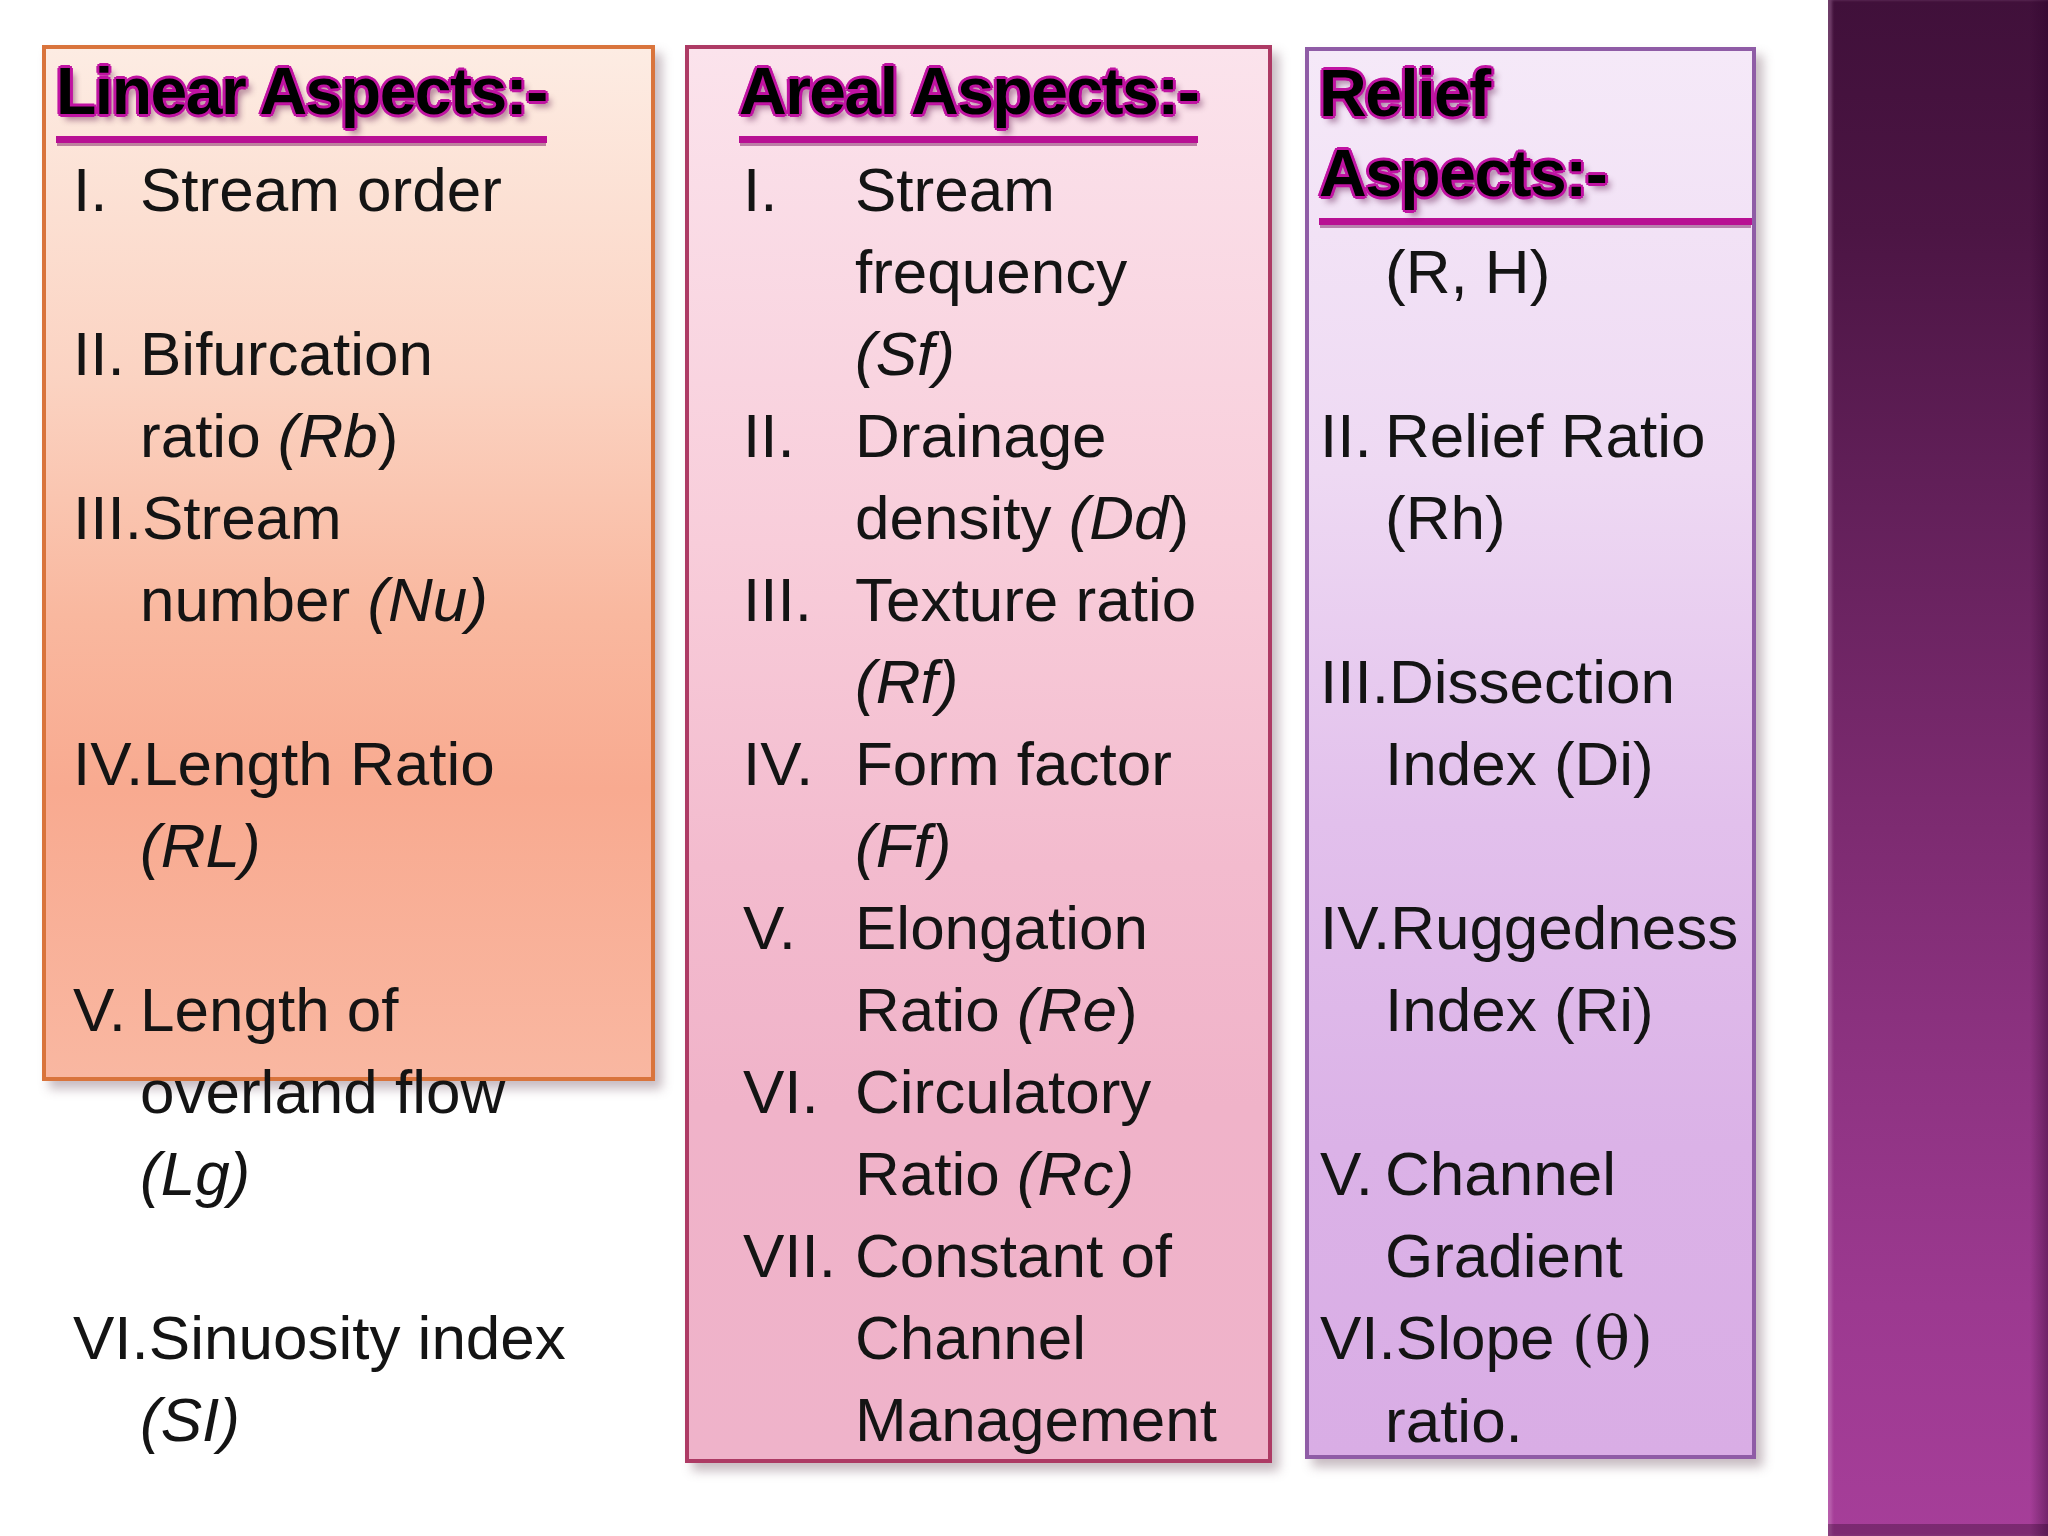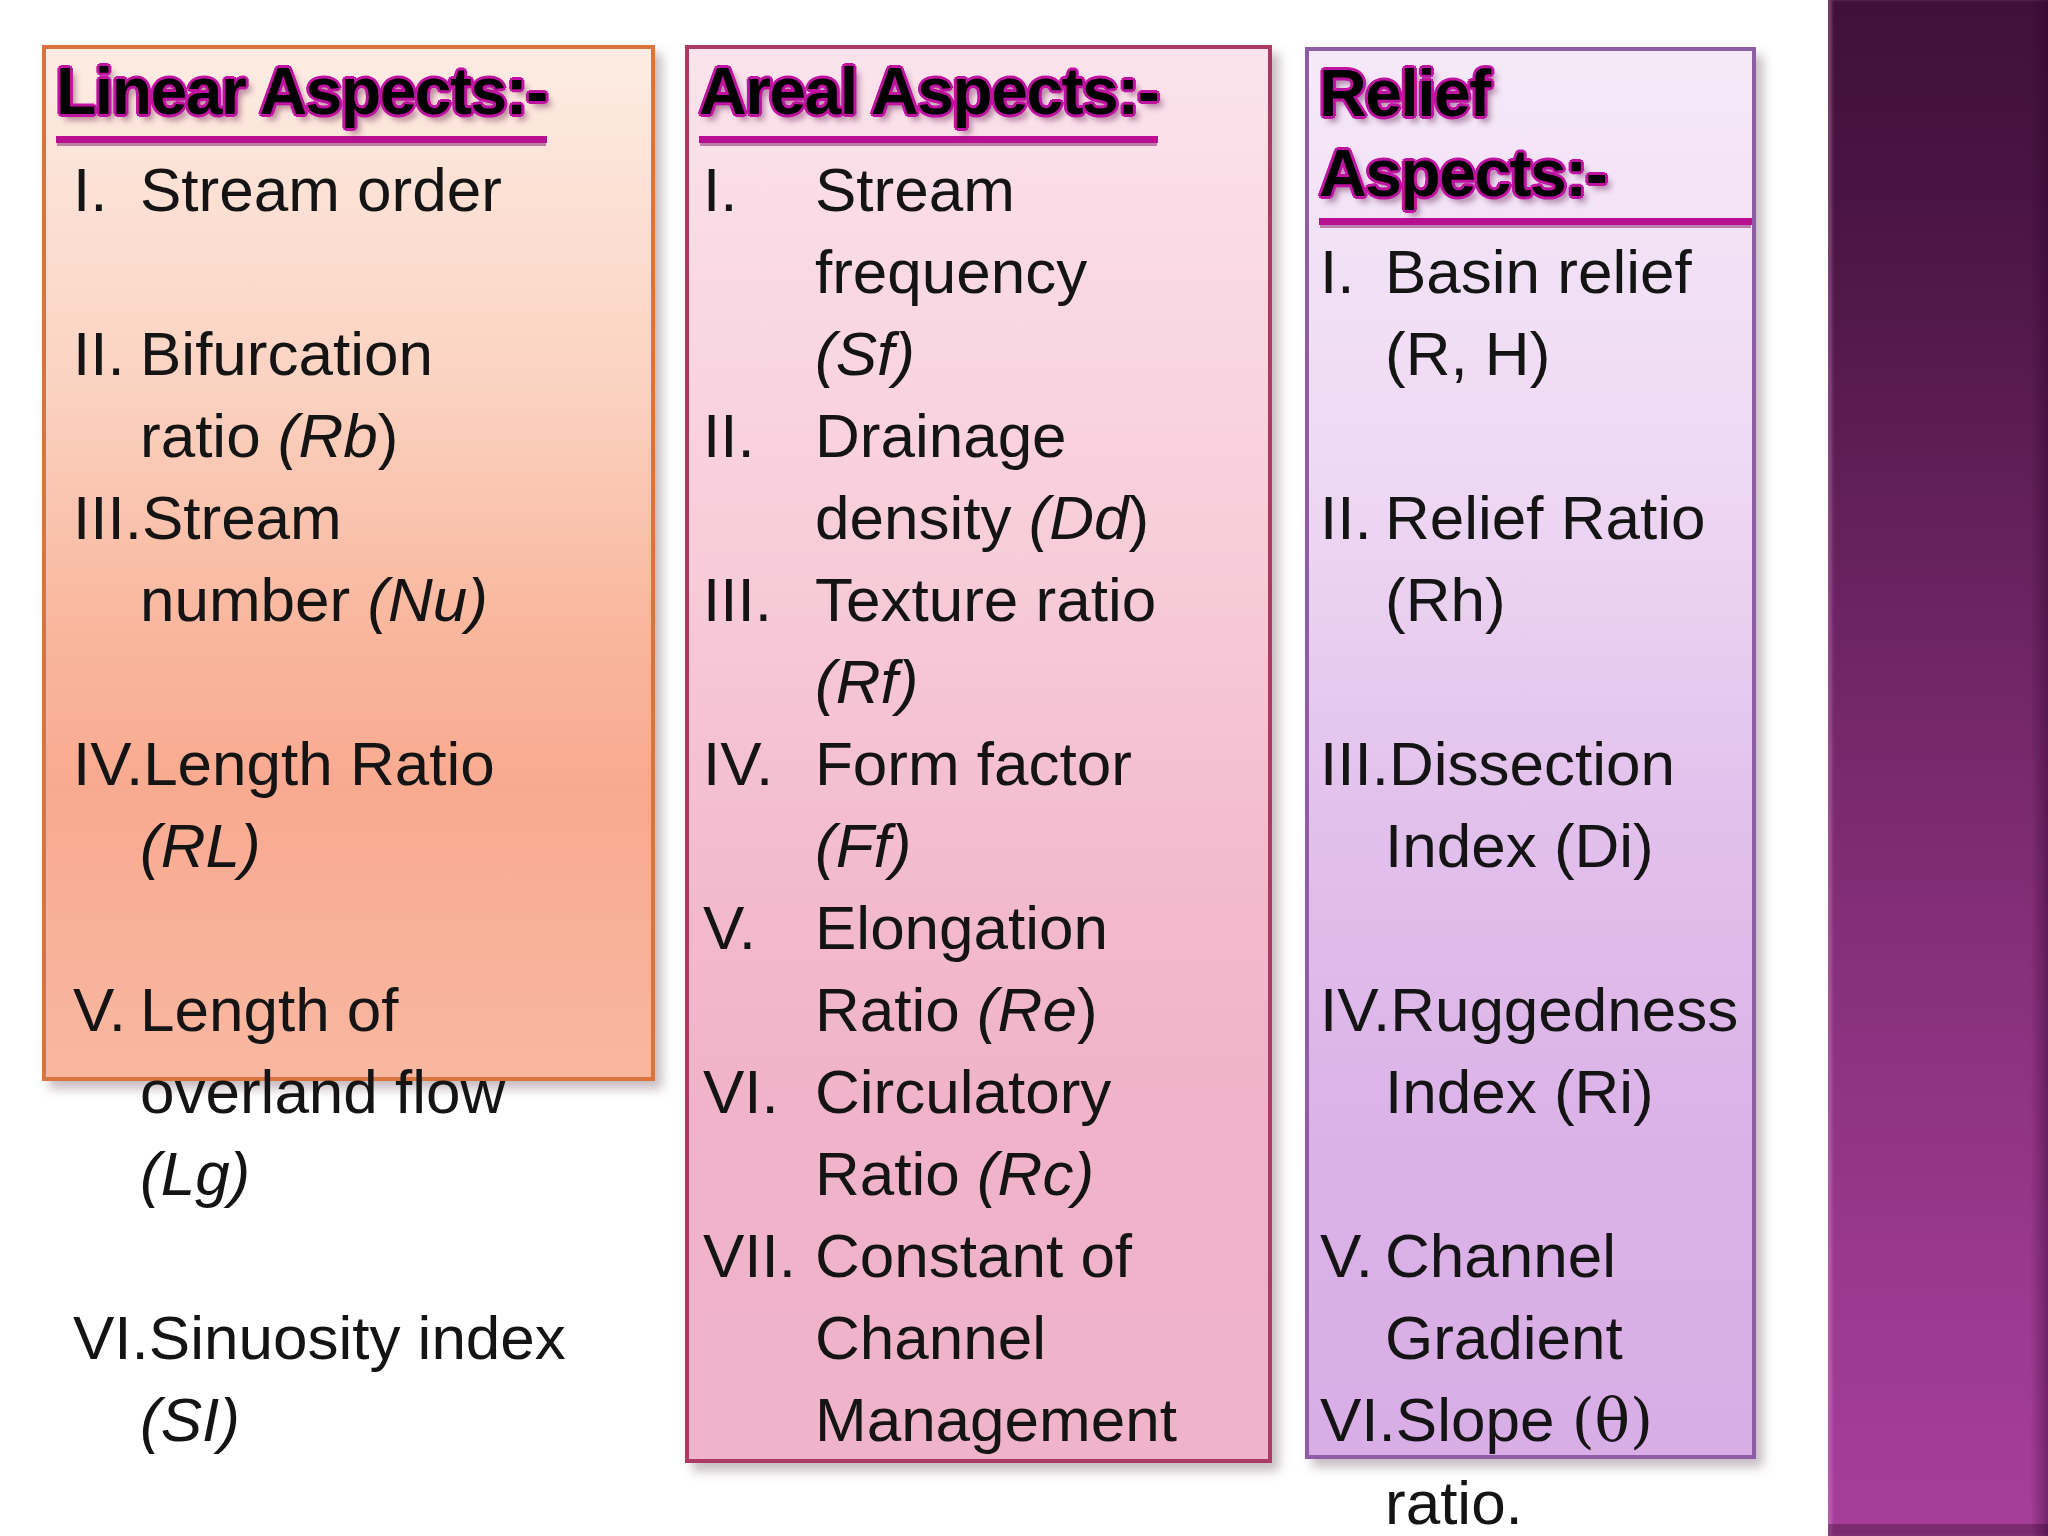--- a/index.html
+++ b/index.html
@@ -19,21 +19,21 @@
   
   .box{position:absolute;box-sizing:border-box;border:4px solid;z-index:2;
        box-shadow:7px 8px 10px rgba(110,80,95,.38);}
   #box-linear{left:42px;top:45px;width:613px;height:1036px;
        border-color:var(--linear_border,#d9743c);
        background:linear-gradient(180deg,var(--linear_bg_top,#fdece3) 0%,#fbd3c2 32%,
          #f9b89f 55%,#f8aa90 72%,var(--linear_bg_bottom,#f9b7a1) 100%);}
   #box-areal{left:685px;top:45px;width:587px;height:1418px;
        border-color:var(--areal_border,#ad3a64);
        background:linear-gradient(180deg,var(--areal_bg_top,#fbe3ec) 0%,#f8cdda 35%,
-         #f3bbce 58%,#f0b3c9 75%,var(--areal_bg_bottom,#efb3ca) 100%);}
+         #f3bbce 58%,#f0b3c9 75%,var(--areal_bg_bottom,#efb3ca) 100%);padding-left:40px;}
   #box-relief{left:1305px;top:47px;width:451px;height:1412px;
        border-color:var(--relief_border,#8f5ca6);
        background:linear-gradient(180deg,var(--relief_bg_top,#f5e9f8) 0%,#eed9f3 30%,
          #e2c0ec 55%,#dbb2e7 78%,var(--relief_bg_bottom,#d9ade5) 100%);}
 
   
   .title-wrap{padding:2px 0 0 10px;line-height:80px;}
   .box-title{display:inline-block;font-size:66px;font-weight:700;letter-spacing:-1.5px;
        color:var(--title_fill,#000);
        padding-bottom:5px;border-bottom:7px solid var(--title_underline,#b80f93);
@@ -109,21 +109,20 @@
         <div class="line"><span class="num"></span><span><span class="run r">Channel</span></span></div>
         <div class="line"><span class="num"></span><span><span class="run r">Management</span></span></div>
       </div>
   </div>
 
   <div class="box" id="box-relief">
     <div class="title-wrap">
       <span class="box-title">Relief Aspects:-</span>
     </div>
     <div class="lines">
-        <div class="line"><span class="num">I.</span><span><span class="run r">Basin relief</span></span></div>
         <div class="line"><span class="num"></span><span><span class="run r">(R, H)</span></span></div>
         <div class="line"><span class="num"></span><span></span></div>
         <div class="line"><span class="num">II.</span><span><span class="run r">Relief Ratio</span></span></div>
         <div class="line"><span class="num"></span><span><span class="run r">(Rh)</span></span></div>
         <div class="line"><span class="num"></span><span></span></div>
         <div class="line"><span class="num">III.</span><span><span class="run r">Dissection</span></span></div>
         <div class="line"><span class="num"></span><span><span class="run r">Index (Di)</span></span></div>
         <div class="line"><span class="num"></span><span></span></div>
         <div class="line"><span class="num">IV.</span><span><span class="run r">Ruggedness</span></span></div>
         <div class="line"><span class="num"></span><span><span class="run r">Index (Ri)</span></span></div>

